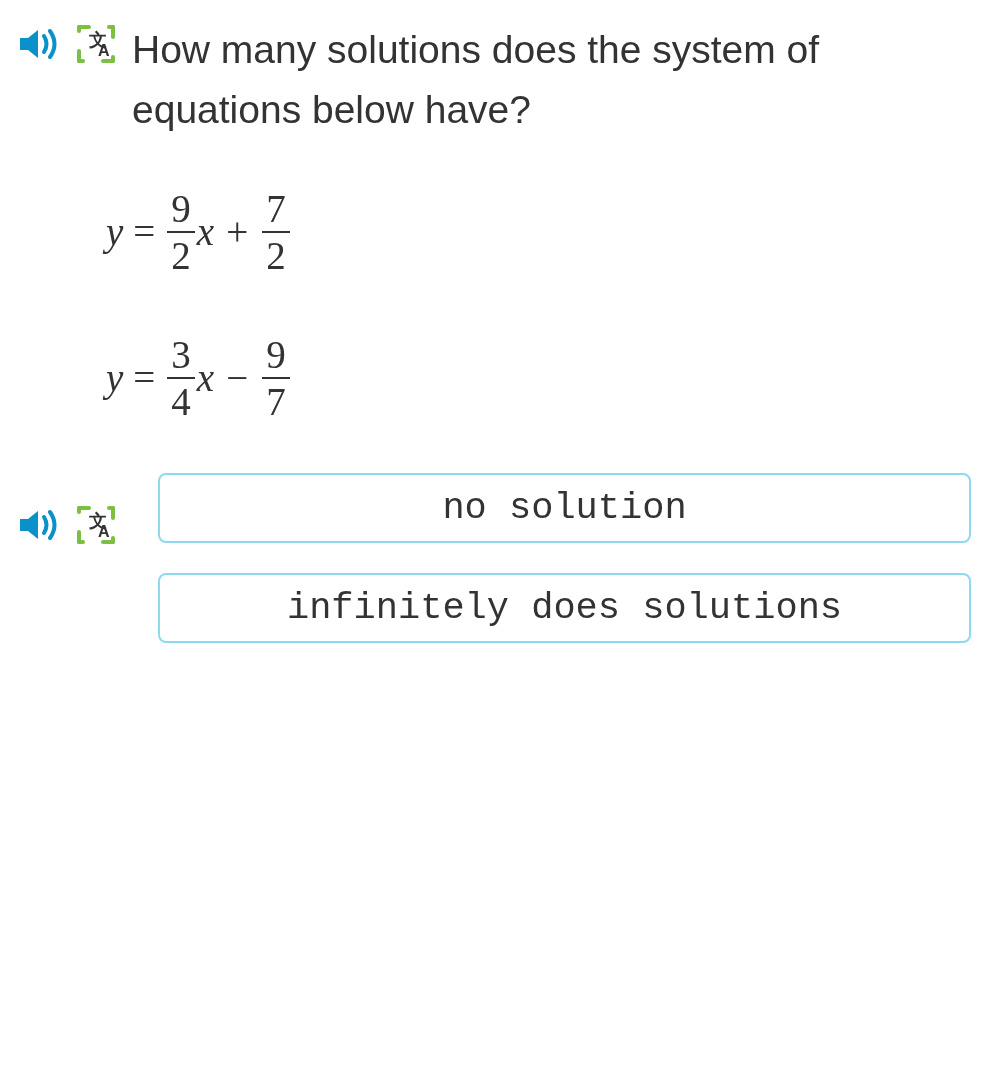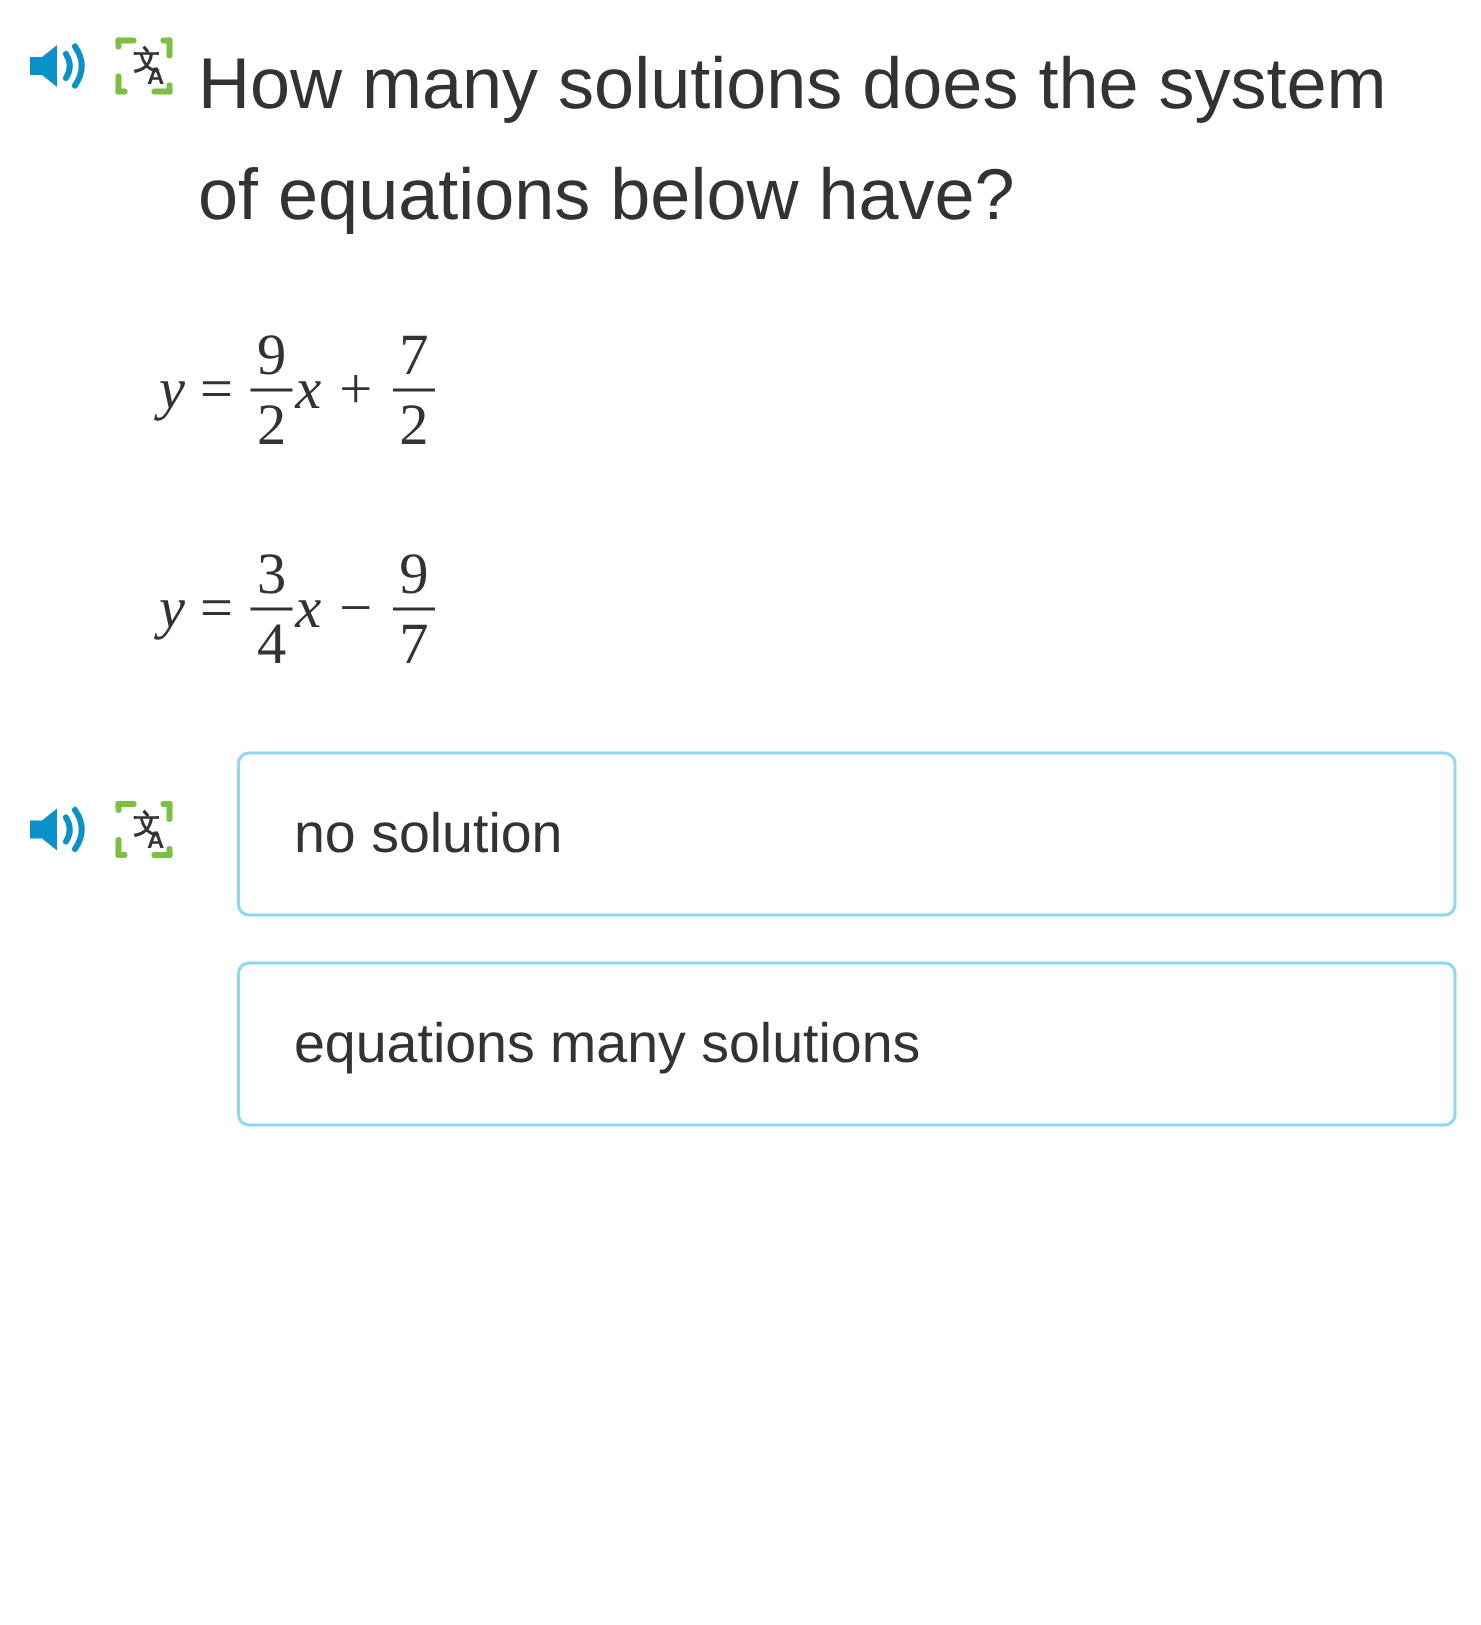--- a/index.html
+++ b/index.html
@@ -35,21 +35,21 @@
       justify-content: center;
     }
     .translate-icon {
       width: 44px;
       height: 40px;
       display: flex;
       align-items: center;
       justify-content: center;
     }
     .question-text {
-      font-size: 48px;
+      font-size: 39px;
       line-height: 1.55;
       color: #333333;
       flex: 1;
     }
     .equations-block {
       margin-left: 90px;
       margin-bottom: 52px;
     }
     .equation {
       display: flex;
@@ -105,27 +105,27 @@
     .answers-list {
       flex: 1;
       display: flex;
       flex-direction: column;
       gap: 30px;
       margin-left: 26px;
     }
     .answer-option {
       border: 2px solid #8ed9f0;
       border-radius: 8px;
-      padding: 32px 36px;
+      padding: 12px 36px;
       font-size: 37px;
       color: #333333;
       cursor: pointer;
       background: #ffffff;
-      text-align: left;
-      font-family: Liberation Sans, sans-serif;
+      text-align: center;
+      font-family: Liberation Mono, monospace;
     }
   </style>
 </head>
 <body>
 
 <div class="question-row">
   <div class="icon-group">
     <span class="speaker-icon">
       <svg viewBox="0 0 44 40" width="44" height="40">
         <path d="M 4 14 L 4 26 L 12 26 L 22 34 L 22 6 L 12 14 Z" fill="#0b91c9"></path>
@@ -201,15 +201,15 @@
         <path d="M 5 37 L 9 37" stroke="#7bc043" stroke-width="4" fill="none" stroke-linecap="round"></path>
         <path d="M 39 3 L 35 3" stroke="#7bc043" stroke-width="4" fill="none" stroke-linecap="round"></path>
         <path d="M 39 37 L 39 33" stroke="#7bc043" stroke-width="4" fill="none" stroke-linecap="round"></path>
         <text x="15" y="22" font-size="18" font-weight="bold" fill="#333333" font-family="Arial">文</text>
         <text x="24" y="32" font-size="16" font-weight="bold" fill="#333333" font-family="Arial">A</text>
       </svg>
     </span>
   </div>
   <div class="answers-list">
     <button class="answer-option">no solution</button>
-    <button class="answer-option">equations many solutions</button>
+    <button class="answer-option">infinitely does solutions</button>
   </div>
 </div>
 
 </body></html>

